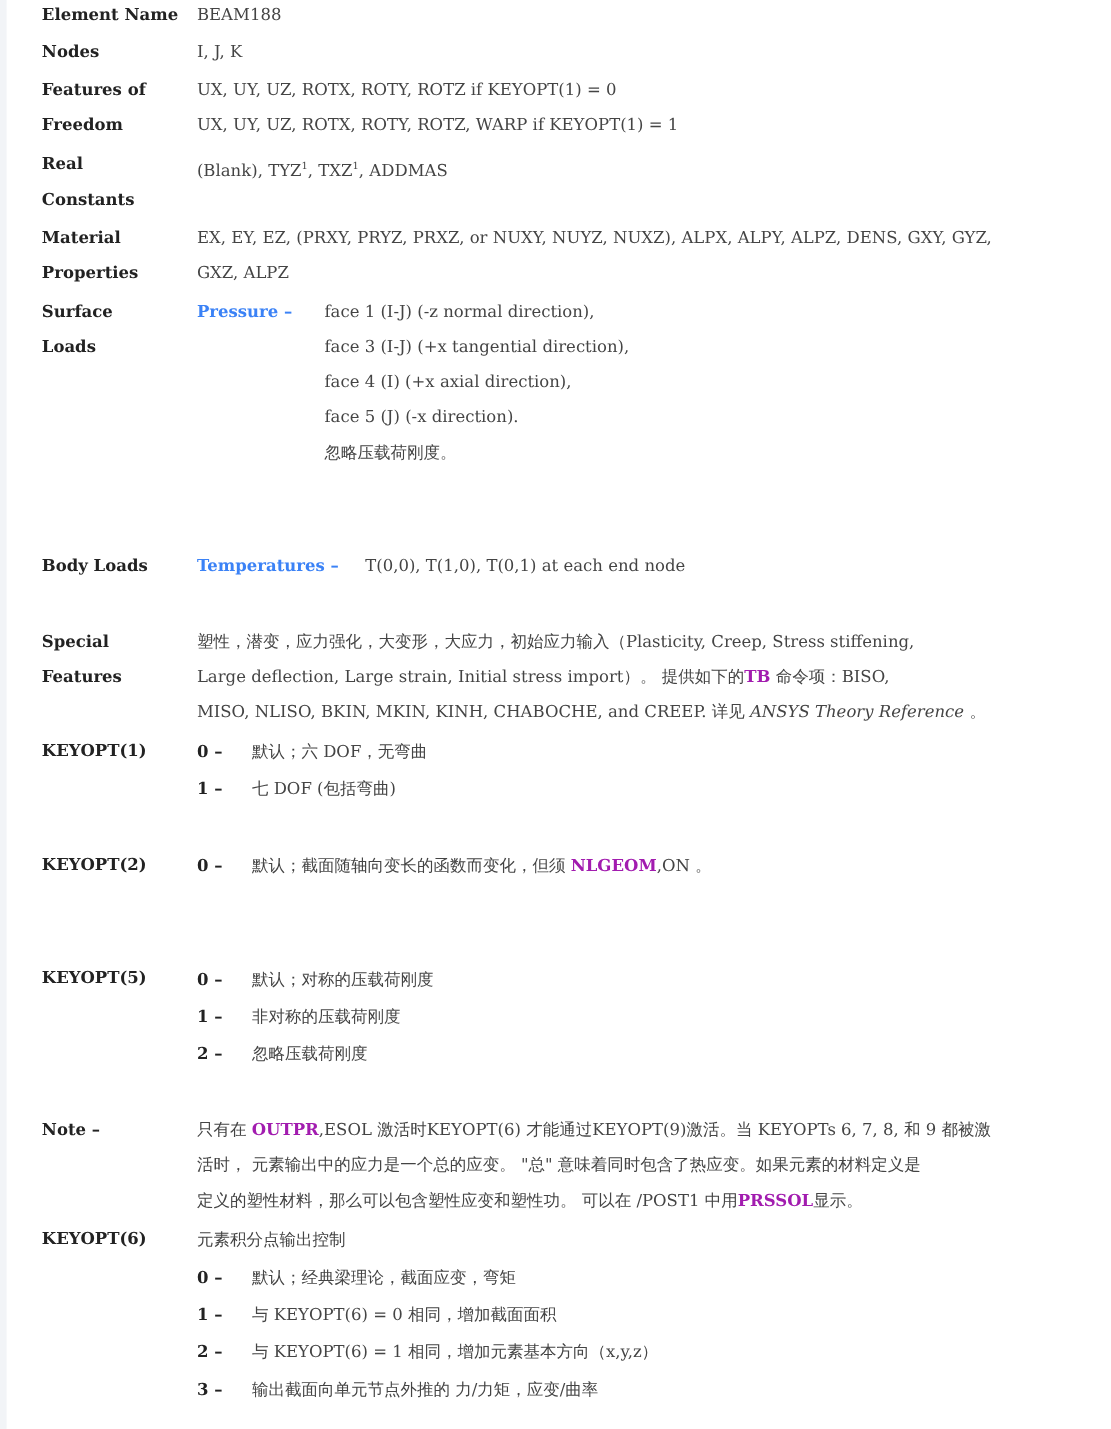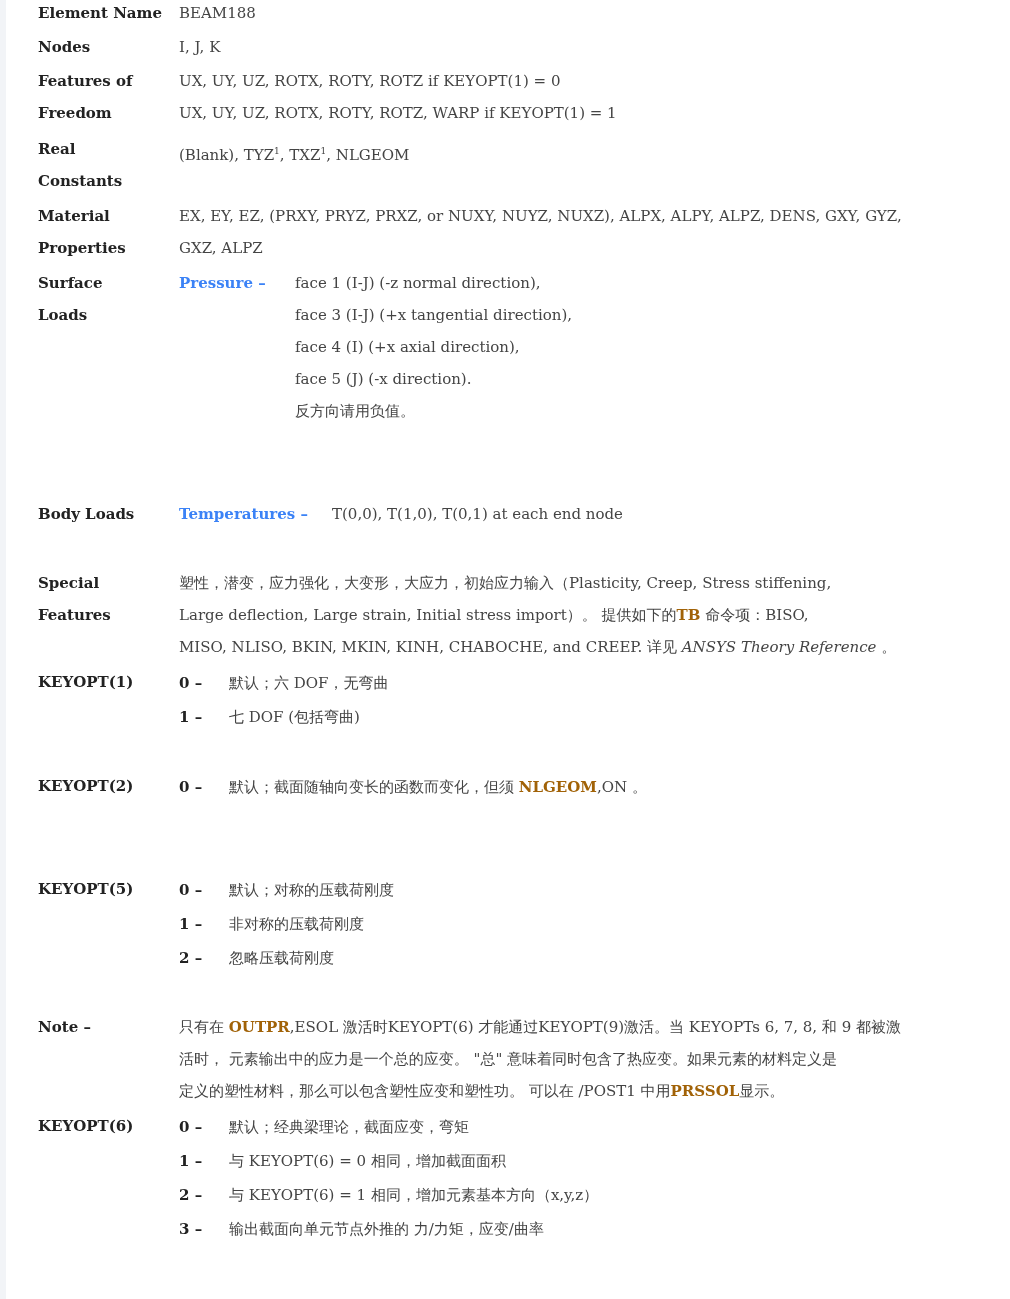--- a/index.html
+++ b/index.html
@@ -14,21 +14,21 @@
   .leftbar { position: absolute; left: 0; top: 0; width: 6px; height: 1299px; background: #f2f4f7; }
   .row { position: absolute; left: 0; width: 1010px; }
   .lbl {
     position: absolute; left: 38px; width: 130px;
     font-weight: bold; color: #222; font-size: 15px; line-height: 32px;
   }
   .val { position: absolute; left: 179px; width: 810px; line-height: 32px; font-size: 15px; color: #444; }
   .val .line { height: 32px; white-space: nowrap; }
   .opt { height: 34px; line-height: 34px; white-space: nowrap; }
   .opt .num { display: inline-block; width: 50px; font-weight: bold; color: #222; }
-  .blue { color: #a16207; font-weight: bold; }
+  .blue { color: #a21caf; font-weight: bold; }
   .it { font-style: italic; }
   sup { font-size: 9px; vertical-align: 6px; line-height: 0; }
   .pressure .key { display: inline-block; width: 116px; font-weight: bold; color: #3b82f6; }
   .pressure .indent { display: inline-block; width: 116px; }
 </style>
 </head>
 <body>
 
 <div class="leftbar"></div>
 
@@ -56,21 +56,21 @@
     <div class="line">UX,  UY,  UZ,  ROTX,  ROTY,  ROTZ,  WARP if KEYOPT(1) = 1</div>
   </div>
 </div>
 
 <div class="row" style="top:133px">
   <div class="lbl">
     <div>Real</div>
     <div>Constants</div>
   </div>
   <div class="val" style="top:6px">
-    <div class="line"><span>(Blank),  TYZ</span><sup>1</sup><span>,  TXZ</span><sup>1</sup><span>,  NLGEOM</span></div>
+    <div class="line"><span>(Blank),  TYZ</span><sup>1</sup><span>,  TXZ</span><sup>1</sup><span>,  ADDMAS</span></div>
   </div>
 </div>
 
 <div class="row" style="top:200px">
   <div class="lbl">
     <div>Material</div>
     <div>Properties</div>
   </div>
   <div class="val">
     <div class="line">EX,  EY,  EZ,  (PRXY,  PRYZ,  PRXZ,  or NUXY,  NUYZ,  NUXZ),  ALPX,  ALPY,  ALPZ,  DENS,  GXY,  GYZ,</div>
@@ -81,21 +81,21 @@
 <div class="row" style="top:267px">
   <div class="lbl">
     <div>Surface</div>
     <div>Loads</div>
   </div>
   <div class="val pressure" style="line-height:32.5px">
     <div class="line"><span class="key">Pressure –</span><span>face 1 (I-J) (-z normal direction),</span></div>
     <div class="line"><span class="indent"></span><span>face 3 (I-J) (+x tangential direction),</span></div>
     <div class="line"><span class="indent"></span><span>face 4 (I) (+x axial direction),</span></div>
     <div class="line"><span class="indent"></span><span>face 5 (J) (-x direction).</span></div>
-    <div class="line"><span class="indent"></span><span>反方向请用负值。</span></div>
+    <div class="line"><span class="indent"></span><span>忽略压载荷刚度。</span></div>
   </div>
 </div>
 
 <div class="row" style="top:498px">
   <div class="lbl">Body Loads</div>
   <div class="val pressure">
     <div class="line"><span class="key" style="width:153px">Temperatures –</span><span>T(0,0),  T(1,0),  T(0,1)  at each end node</span></div>
   </div>
 </div>
 
@@ -140,18 +140,19 @@
   <div class="val">
     <div class="line"><span>只有在 </span><a class="blue">OUTPR</a><span>,ESOL 激活时KEYOPT(6) 才能通过KEYOPT(9)激活。当 KEYOPTs 6,  7,  8,  和 9 都被激</span></div>
     <div class="line">活时， 元素输出中的应力是一个总的应变。 "总" 意味着同时包含了热应变。如果元素的材料定义是</div>
     <div class="line"><span>定义的塑性材料，那么可以包含塑性应变和塑性功。 可以在 /POST1 中用</span><a class="blue">PRSSOL</a><span>显示。</span></div>
   </div>
 </div>
 
 <div class="row" style="top:1110px">
   <div class="lbl">KEYOPT(6)</div>
   <div class="val">
+    <div class="line" style="height:34px;line-height:34px">元素积分点输出控制</div>
     <div class="opt"><span class="num">0 –</span><span>默认；经典梁理论，截面应变，弯矩</span></div>
     <div class="opt"><span class="num">1 –</span><span>与 KEYOPT(6) = 0 相同，增加截面面积</span></div>
     <div class="opt"><span class="num">2 –</span><span>与 KEYOPT(6) = 1 相同，增加元素基本方向（x,y,z）</span></div>
     <div class="opt"><span class="num">3 –</span><span>输出截面向单元节点外推的 力/力矩，应变/曲率</span></div>
   </div>
 </div>
 
 </body></html>

